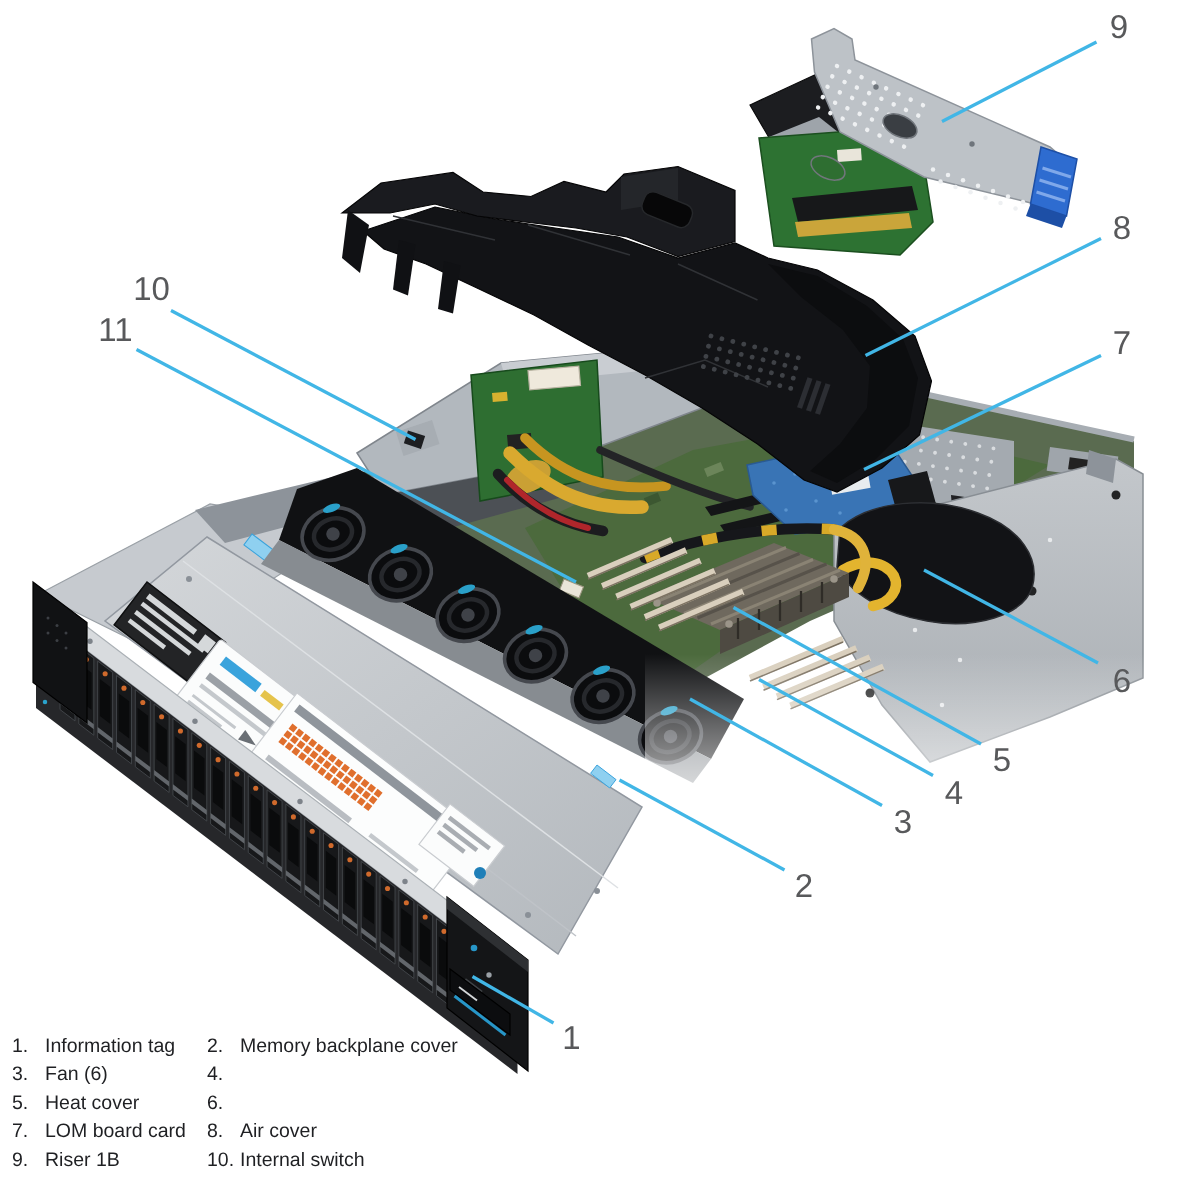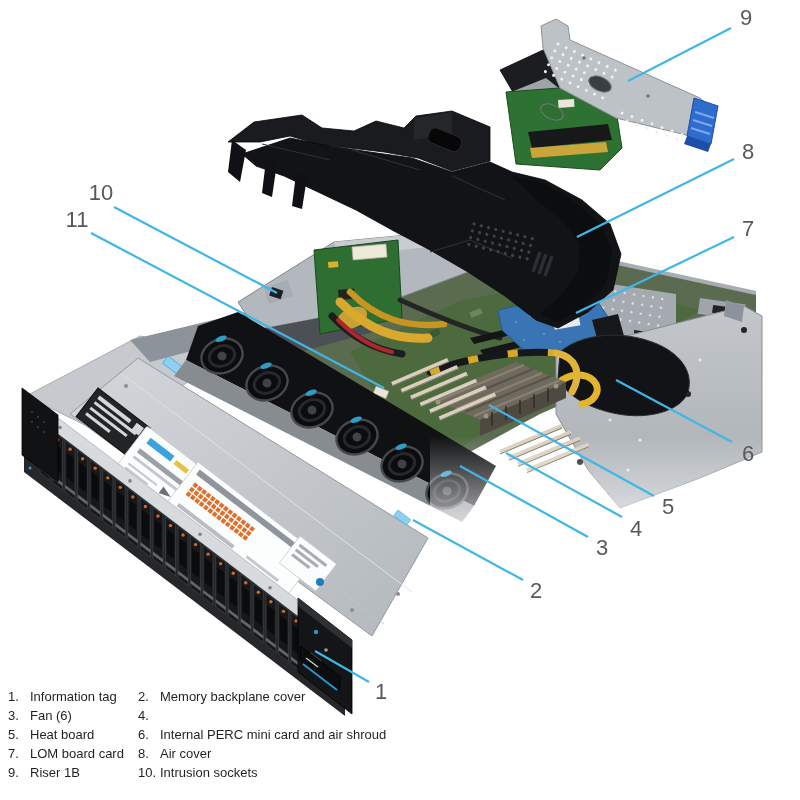--- a/index.html
+++ b/index.html
@@ -656,41 +656,40 @@
           <span class="lnum">3.</span>
           <span class="llab">Fan (6)</span>
         </span>
     <span class="lcell c2">
           <span class="lnum">4.</span>
         </span>
   </div>
   <div class="lrow">
     <span class="lcell c1">
           <span class="lnum">5.</span>
-          <span class="llab">Heat board</span>
+          <span class="llab">Heat cover</span>
         </span>
     <span class="lcell c2">
           <span class="lnum">6.</span>
-          <span class="llab">Internal PERC mini card and air shroud</span>
         </span>
   </div>
   <div class="lrow">
     <span class="lcell c1">
           <span class="lnum">7.</span>
           <span class="llab">LOM board card</span>
         </span>
     <span class="lcell c2">
           <span class="lnum">8.</span>
           <span class="llab">Air cover</span>
         </span>
   </div>
   <div class="lrow">
     <span class="lcell c1">
           <span class="lnum">9.</span>
           <span class="llab">Riser 1B</span>
         </span>
     <span class="lcell c2">
           <span class="lnum">10.</span>
-          <span class="llab">Intrusion sockets</span>
+          <span class="llab">Internal switch</span>
         </span>
   </div>
 </div>
 </div>
 
 </body></html>

